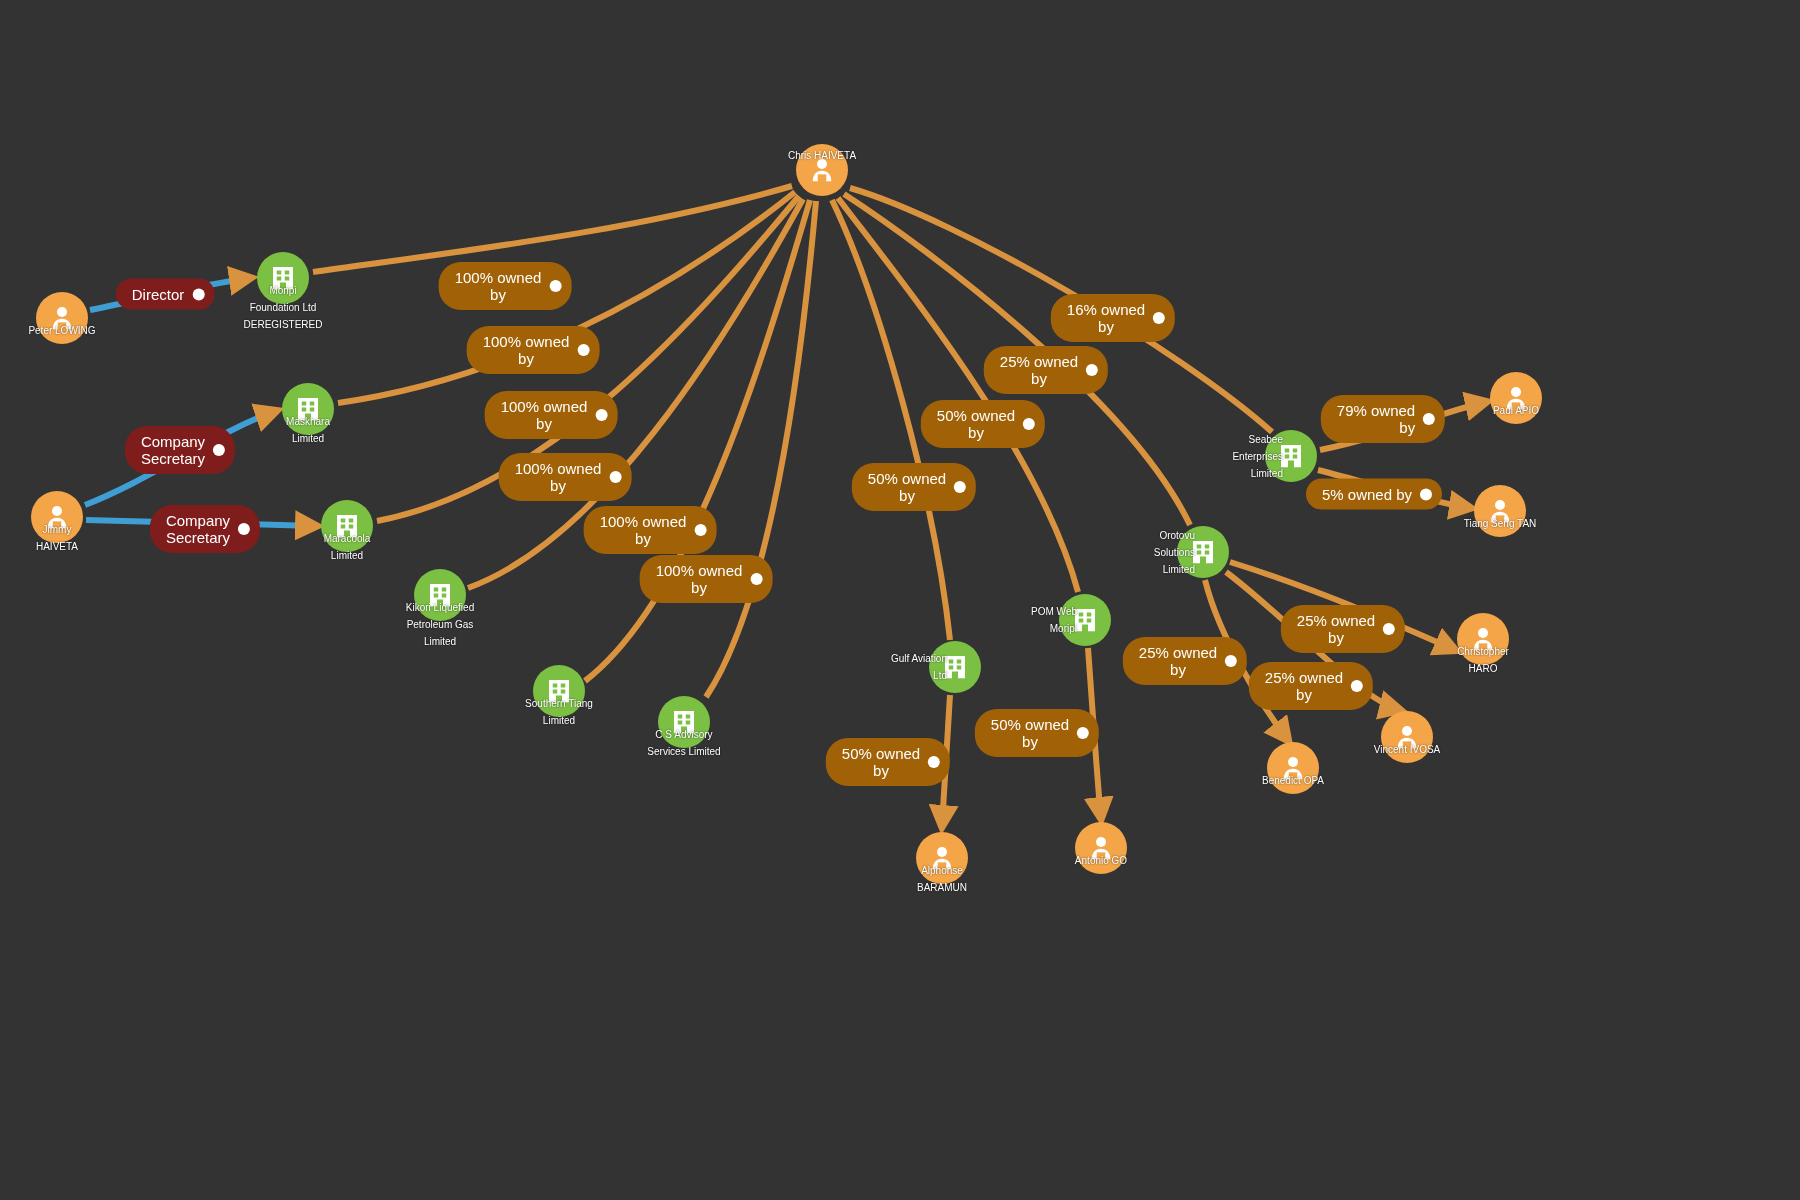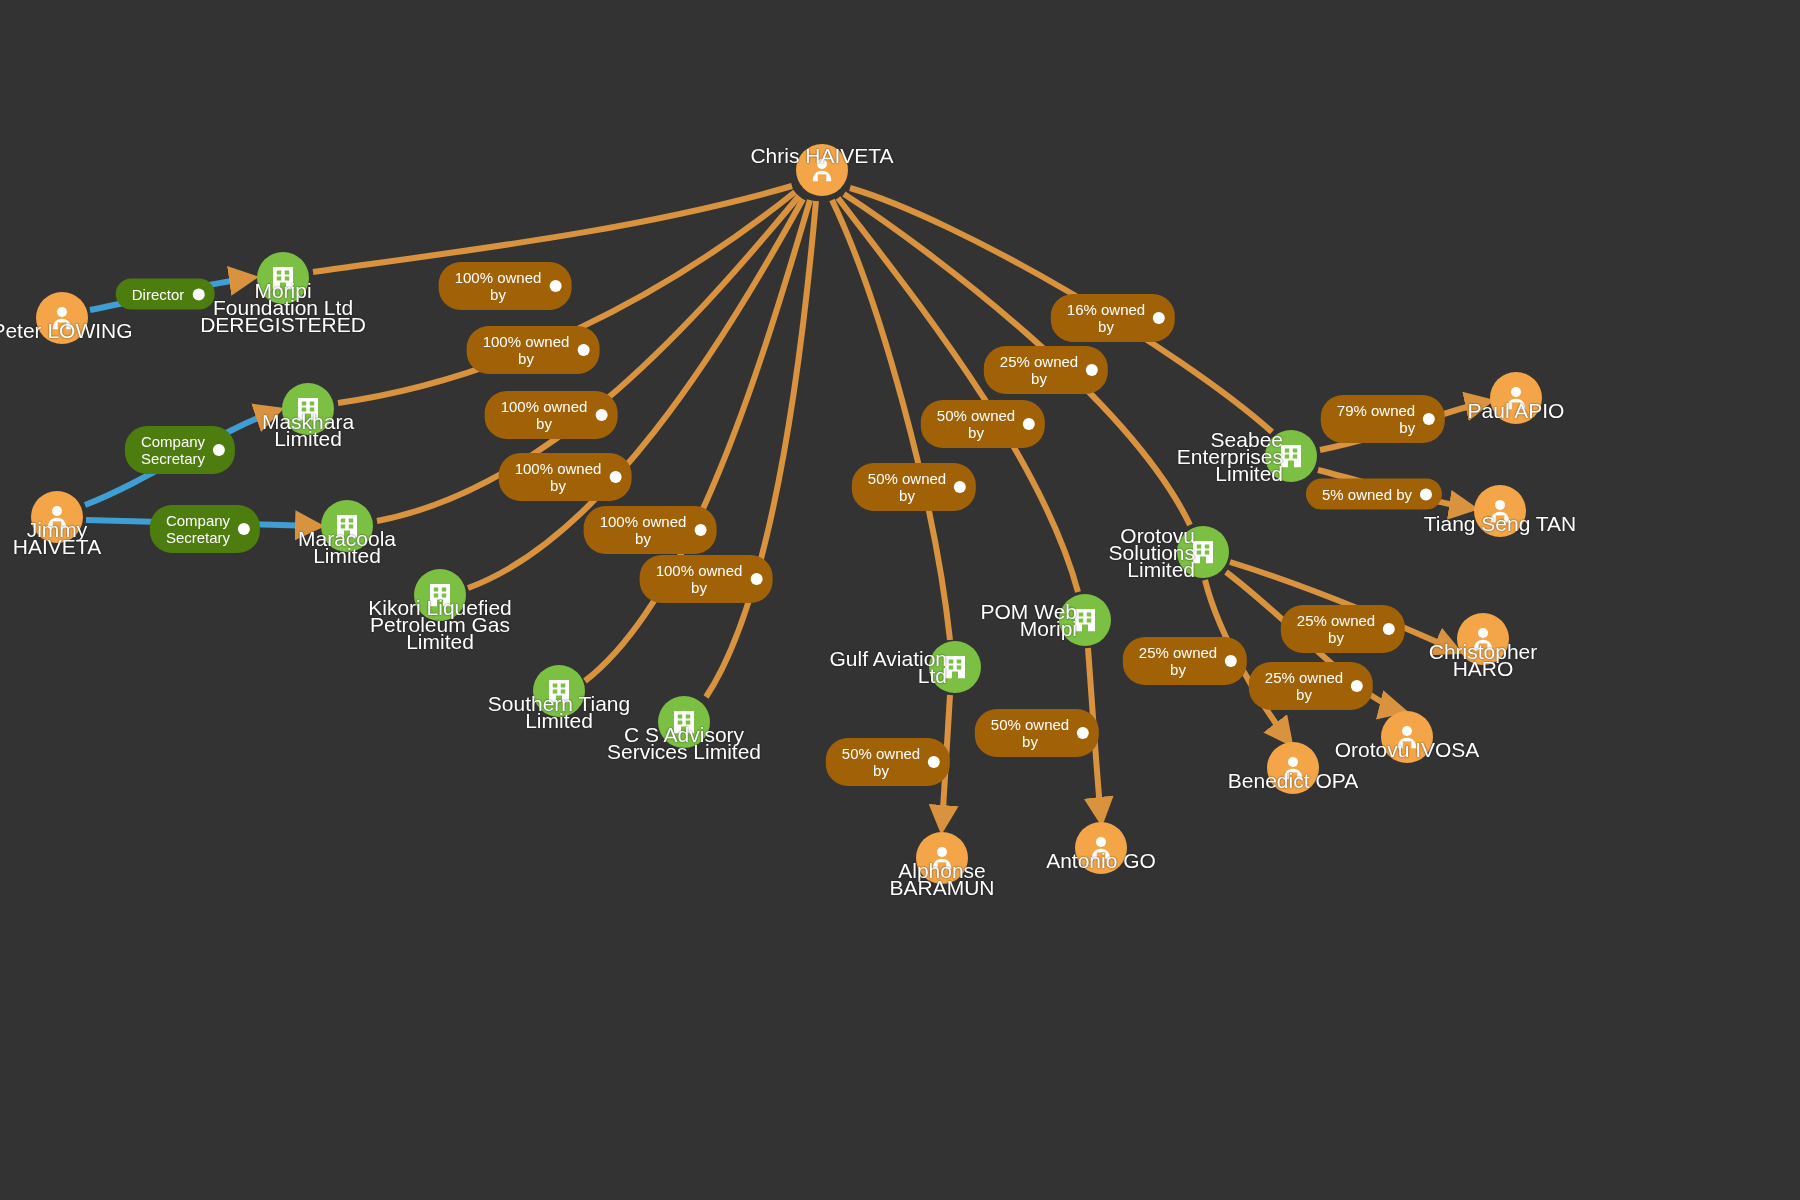--- a/index.html
+++ b/index.html
@@ -19,21 +19,21 @@
   }
   .node.person .disc{background:#f5a council;}
   .node.person .disc{background:#f4a548;}
   .node.company .disc{background:#7bc043;}
 
   .node .disc svg{display:block;}
 
   .node-label{
     position:absolute;
     color:#ffffff;
-    font-size:21px;
+    font-size:10px;
     line-height:17px;
     text-align:center;
     white-space:pre;
     font-weight:400;
     text-shadow:0 0 2px rgba(0,0,0,.7);
   }
   .label-below{left:50%;top:30px;transform:translateX(-50%);}
   .label-left{right:34px;top:50%;transform:translateY(-50%);text-align:right;}
   .label-above{left:50%;bottom:32px;transform:translateX(-50%);}
 
@@ -45,21 +45,21 @@
     border-radius:22px;
     color:#fff;
     font-size:15px;
     line-height:17px;
     text-align:center;
     padding:7px 30px 7px 16px;
     white-space:pre;
     box-sizing:border-box;
     z-index:5;
   }
-  .pill.blue{background:#4d7c0f;}
+  .pill.blue{background:#7f1d1d;}
   .pill .dot{
     position:absolute;right:10px;top:50%;
     width:12px;height:12px;border-radius:50%;
     background:#ffffff;transform:translateY(-50%);
   }
   .node{z-index:8;}
 </style>
 </head>
 <body>
 
@@ -310,21 +310,21 @@
 HARO</div>
     </div>
     <div class="node person" style="left: 1407px; top: 737px;">
       <div class="disc">
         <svg width="30" height="30" viewBox="0 0 24 24" aria-hidden="true">
           <circle cx="12" cy="7.2" r="4" fill="#ffffff"></circle>
           <path d="M4.6 21 C4.6 15.6 7.6 12.6 12 12.6 C16.4 12.6 19.4 15.6 19.4 21 Z" fill="#ffffff"></path>
           <rect x="8.6" y="15.5" width="6.8" height="6" fill="#f4a548"></rect>
         </svg>
       </div>
-      <div class="node-label label-below">Orotovu IVOSA</div>
+      <div class="node-label label-below">Vincent IVOSA</div>
     </div>
     <div class="node person" style="left: 1293px; top: 768px;">
       <div class="disc">
         <svg width="30" height="30" viewBox="0 0 24 24" aria-hidden="true">
           <circle cx="12" cy="7.2" r="4" fill="#ffffff"></circle>
           <path d="M4.6 21 C4.6 15.6 7.6 12.6 12 12.6 C16.4 12.6 19.4 15.6 19.4 21 Z" fill="#ffffff"></path>
           <rect x="8.6" y="15.5" width="6.8" height="6" fill="#f4a548"></rect>
         </svg>
       </div>
       <div class="node-label label-below">Benedict OPA</div>

